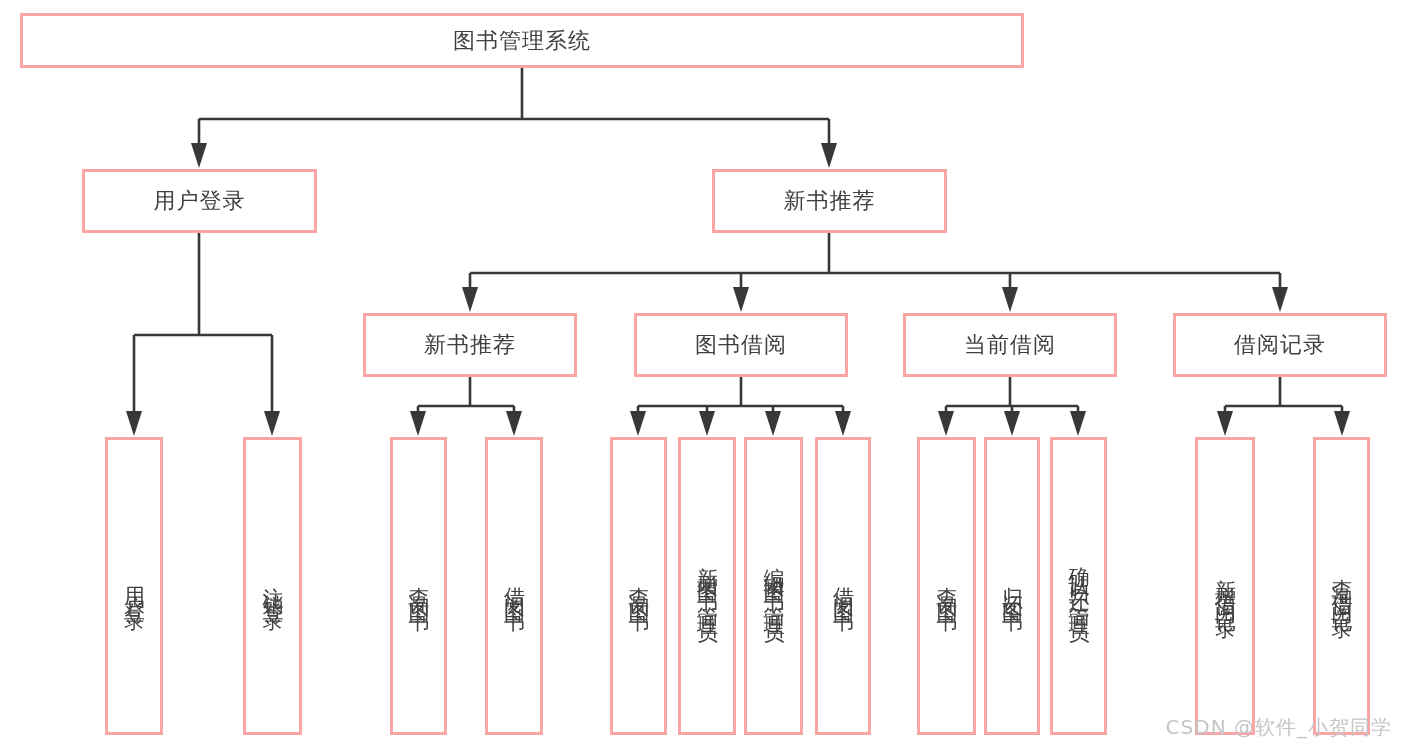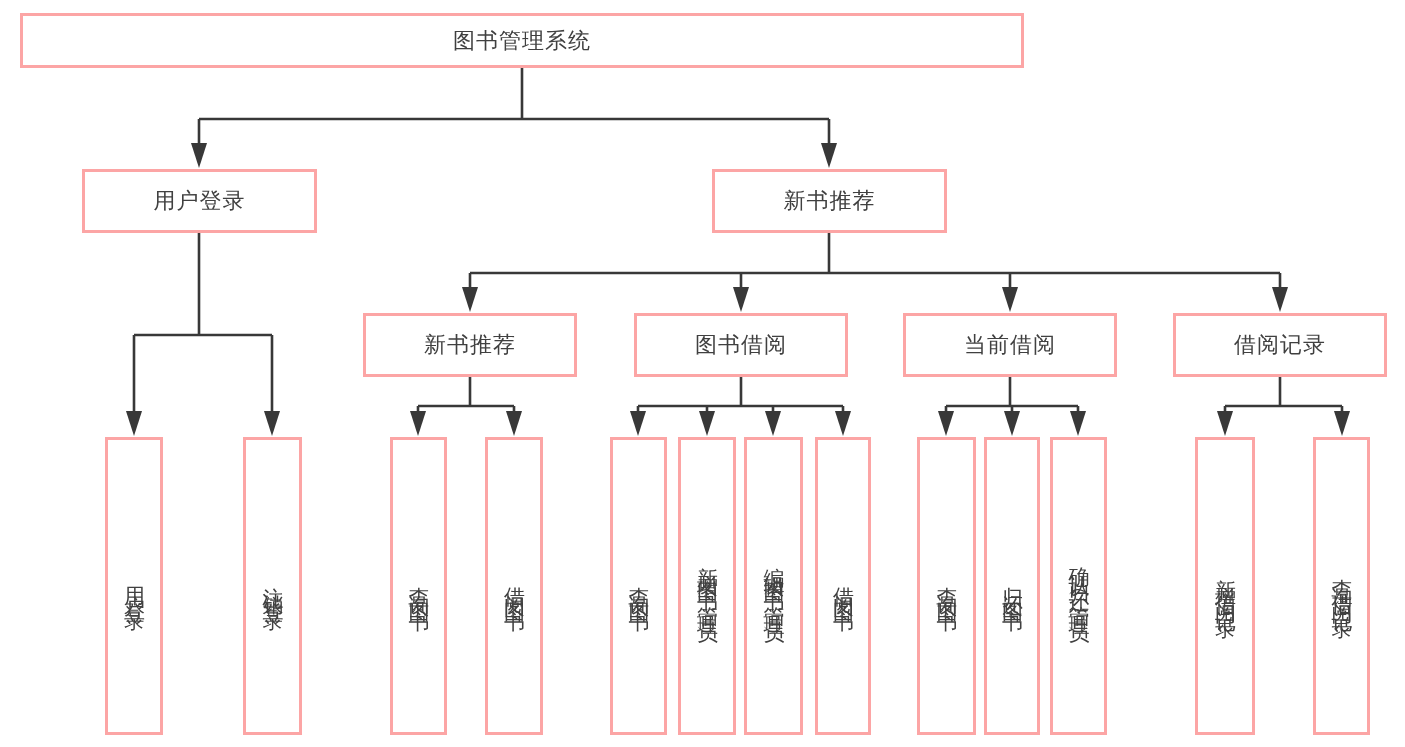--- a/index.html
+++ b/index.html
@@ -157,14 +157,15 @@
     <span class="vlabel">确认归还（管理员）</span>
   </div>
 
   <div class="box vbox" style="left:1195px; top:437px; width:60px; height:298px;">
     <span class="vlabel">新增借阅记录</span>
   </div>
   <div class="box vbox" style="left:1313px; top:437px; width:57px; height:298px;">
     <span class="vlabel">查询借阅记录</span>
   </div>
 
+  <div class="watermark">CSDN @软件_小贺同学</div>
 
 </div>
 
 </body></html>

